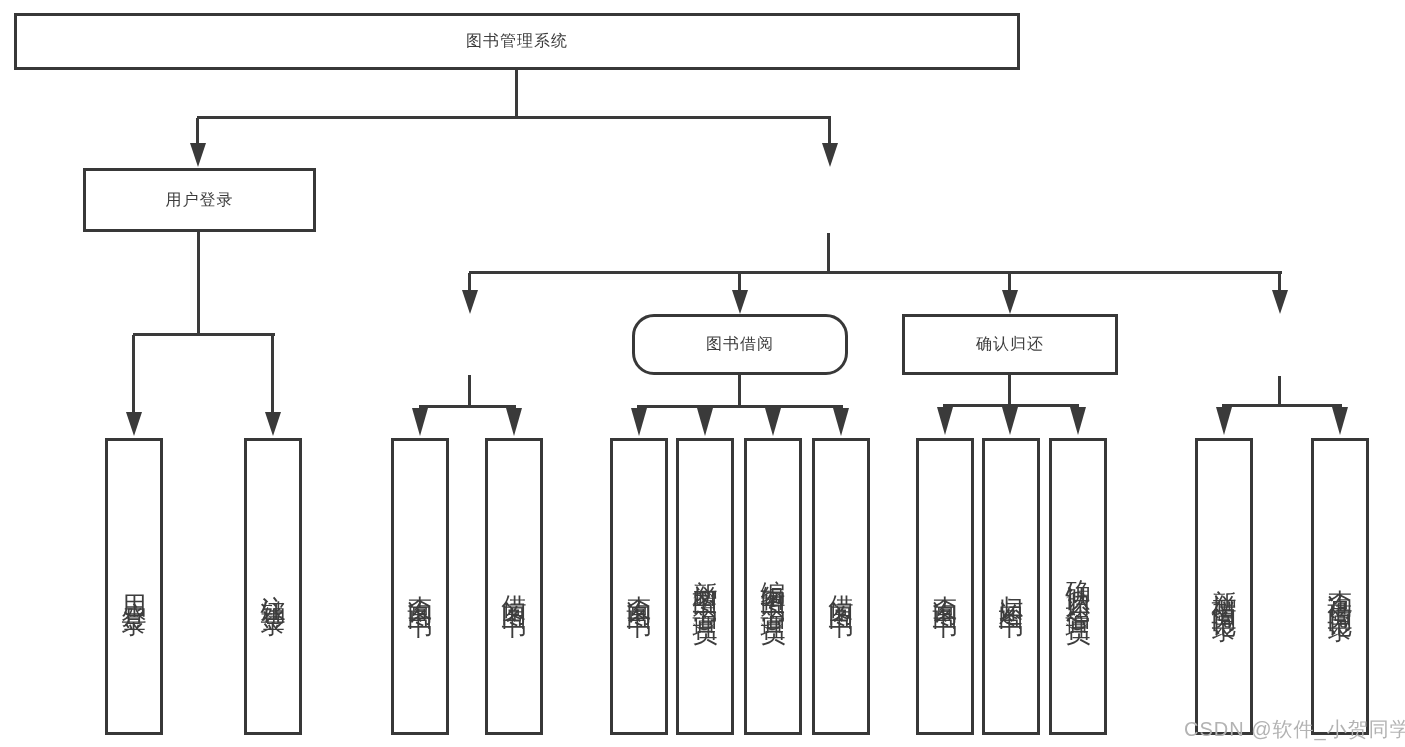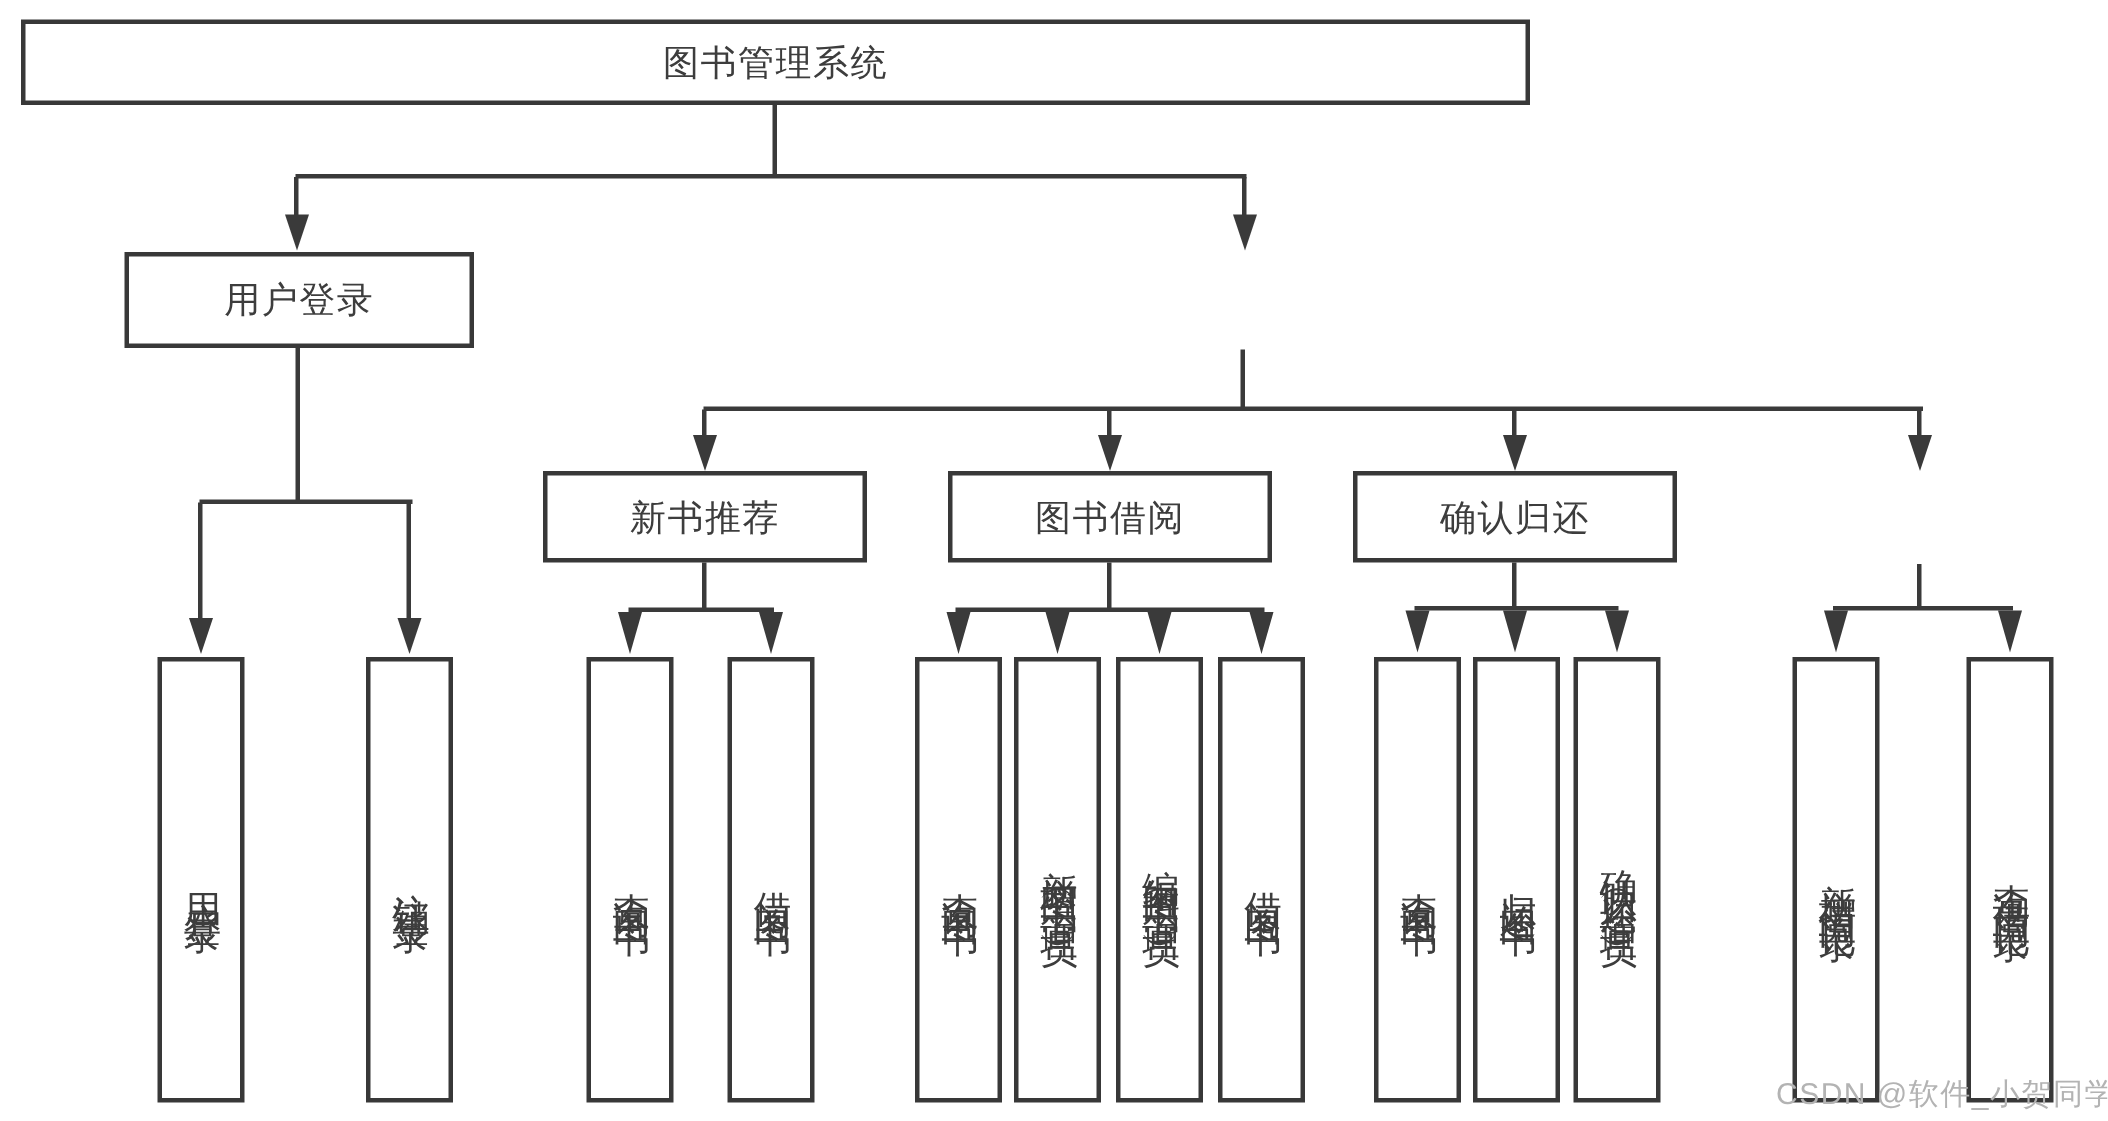--- a/index.html
+++ b/index.html
@@ -5,21 +5,21 @@
   html,body{margin:0;padding:0;background:#ffffff;}
   .canvas{
     position:relative;width:1405px;height:747px;background:#ffffff;
     font-family:"Liberation Sans","DejaVu Sans",sans-serif;overflow:hidden;
   }
   .box{
     position:absolute;box-sizing:border-box;border:3px solid #383838;
     background:#ffffff;display:flex;align-items:center;justify-content:center;
     color:#3d3d3d;
   }
-  .h-label{font-size:24px;letter-spacing:1px;white-space:nowrap;}
+  .h-label{font-size:16px;letter-spacing:1px;white-space:nowrap;}
   .v-label{
     writing-mode:vertical-rl;text-orientation:mixed;
     font-size:25px;letter-spacing:6px;line-height:1;white-space:nowrap;
   }
   .lv{position:absolute;width:3px;background:#3a3a3a;}
   .lh{position:absolute;height:3px;background:#3a3a3a;}
   .tri{
     position:absolute;width:0;height:0;
     border-left:8px solid transparent;border-right:8px solid transparent;
     border-top:24px solid #3a3a3a;
@@ -61,24 +61,21 @@
   <div class="lh" style="left:469px;top:271px;width:813px;"></div>
   <div class="lv" style="left:468px;top:273px;height:19px;"></div>
   <div class="tri" style="left:462px;top:290px;"></div>
   <div class="lv" style="left:738px;top:273px;height:19px;"></div>
   <div class="tri" style="left:732px;top:290px;"></div>
   <div class="lv" style="left:1008px;top:273px;height:19px;"></div>
   <div class="tri" style="left:1002px;top:290px;"></div>
   <div class="lv" style="left:1278px;top:273px;height:19px;"></div>
   <div class="tri" style="left:1272px;top:290px;"></div>
 
-  <div class="box" style="left:362px;top:314px;width:216px;height:61px;">
-    <span class="h-label">新书推荐</span>
-  </div>
-  <div class="box" style="left:632px;top:314px;width:216px;height:61px;">
+  <div class="box" style="left:632px;top:314px;width:216px;height:61px;border-radius:22px;">
     <span class="h-label">图书借阅</span>
   </div>
   <div class="box" style="left:902px;top:314px;width:216px;height:61px;">
     <span class="h-label">确认归还</span>
   </div>
 
   <div class="lv" style="left:468px;top:375px;height:32px;"></div>
   <div class="lh" style="left:419px;top:405px;width:97px;"></div>
   <div class="tri tri-leaf" style="left:412px;top:408px;"></div>
   <div class="tri tri-leaf" style="left:506px;top:408px;"></div>

